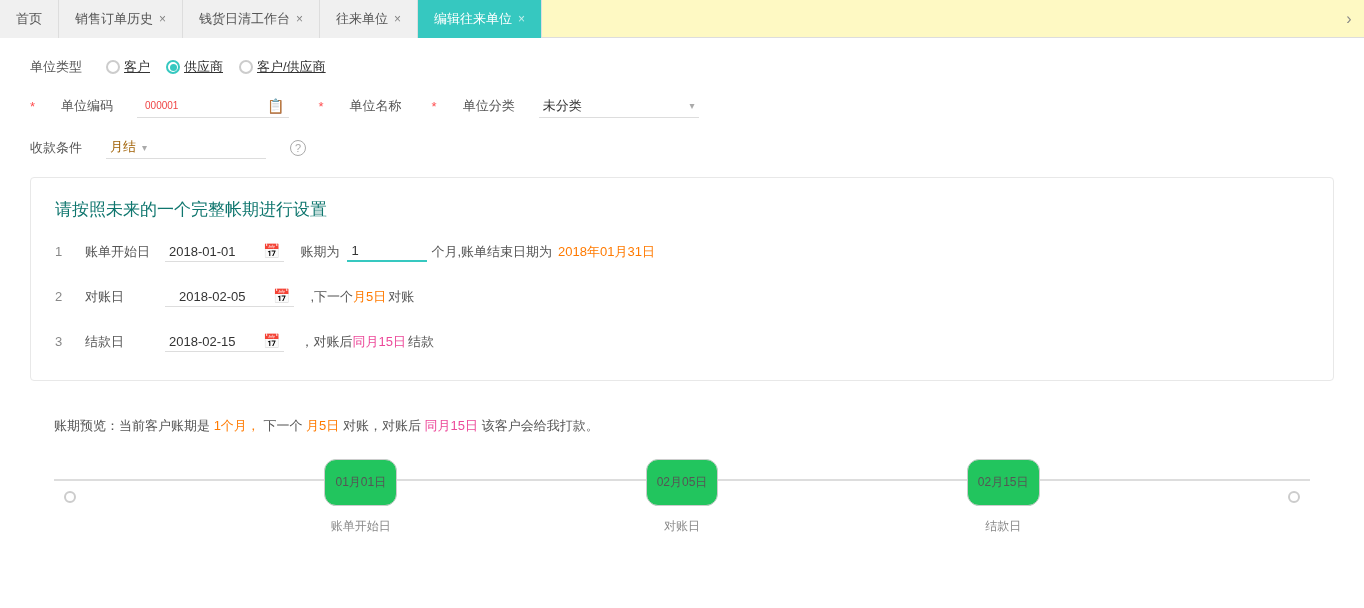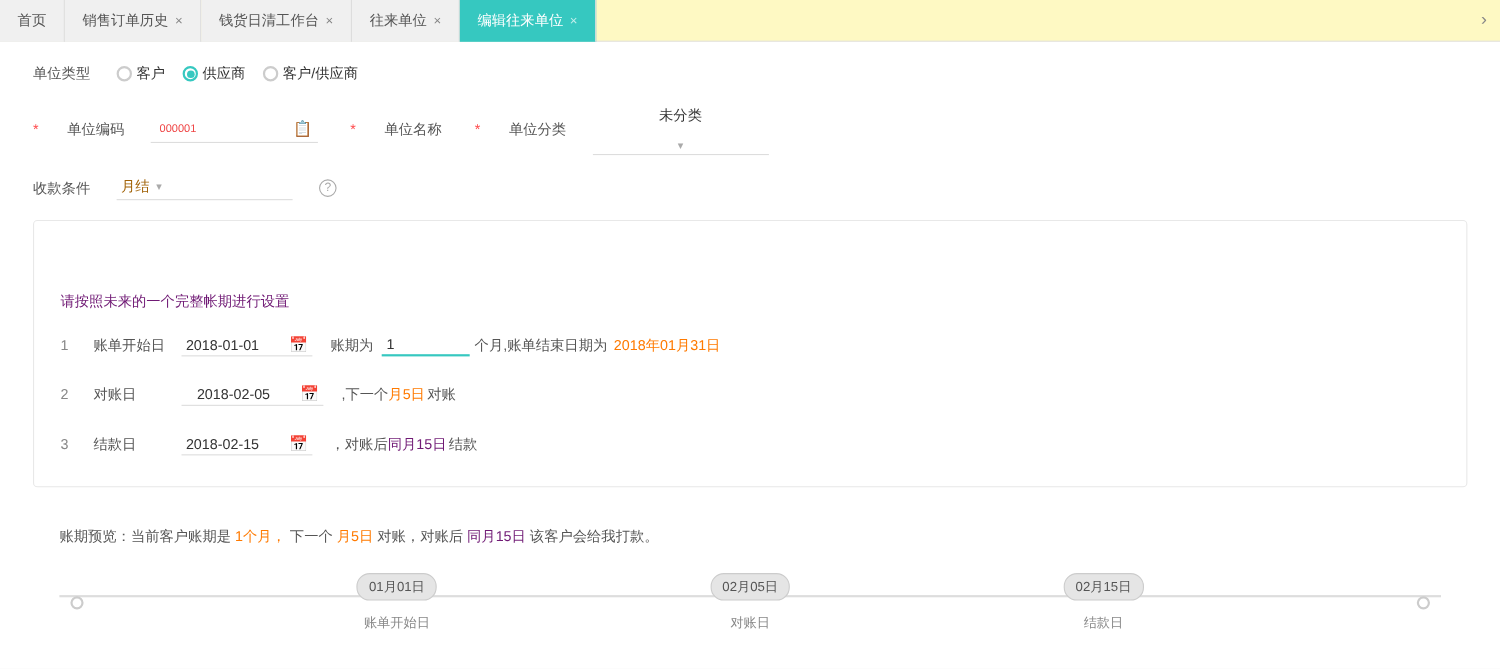--- a/index.html
+++ b/index.html
@@ -73,20 +73,21 @@
       white-space: nowrap;
     }
     .required-star {
       color: #ff4d4f;
       margin-right: 2px;
     }
     .radio-group {
       display: flex;
       align-items: flex-start;
       gap: 16px;
+      text-decoration: underline;
     }
     .radio-item {
       display: flex;
       align-items: center;
       gap: 4px;
       cursor: pointer;
     }
     .radio-circle {
       width: 14px;
       height: 14px;
@@ -153,21 +154,20 @@
     .dropdown-text { color: #a16207; font-size: 13px; }
     .dropdown-arrow { color: #aaa; font-size: 10px; cursor: pointer; }
 
     .select-dropdown {
       display: flex;
       align-items: center;
       border-bottom: 1px solid #ddd;
       padding: 2px 4px;
       gap: 6px;
       min-width: 160px;
-      flex-direction: column;
     }
     .select-text { color: #333; font-size: 13px; }
 
     
     .help-icon {
       width: 16px;
       height: 16px;
       border-radius: 50%;
       border: 1px solid #aaa;
       color: #aaa;
@@ -179,24 +179,23 @@
     }
 
     
     .settings-box {
       border: 1px solid #e8e8e8;
       border-radius: 4px;
       padding: 20px 24px;
       margin-bottom: 20px;
     }
     .settings-title {
-      font-size: 13px;
-      color: #701a75;
+      font-size: 17px;
+      color: #0f766e;
       margin-bottom: 20px;
-      margin-top: 44px;
     }
     .settings-row {
       display: flex;
       align-items: center;
       margin-bottom: 24px;
       gap: 0;
     }
     .row-num {
       width: 30px;
       color: #888;
@@ -221,21 +220,21 @@
       font-size: 13px;
       color: #333;
       background: transparent;
       width: 90px;
     }
     .row-desc {
       color: #555;
       font-size: 13px;
     }
     .highlight-orange { color: #ff7a00; font-weight: 500; }
-    .highlight-teal { color: #701a75; font-weight: 500; }
+    .highlight-teal { color: #ec4899; font-weight: 500; }
 
     .period-input {
       border: none;
       border-bottom: 2px solid #36c8c0;
       outline: none;
       font-size: 13px;
       color: #333;
       background: transparent;
       width: 80px;
       padding: 2px 4px;
@@ -274,24 +273,24 @@
       gap: 8px;
     }
     .timeline-dot {
       width: 12px;
       height: 12px;
       border-radius: 50%;
       border: 2px solid #ccc;
       background: #fff;
     }
     .timeline-badge {
-      background: #e5e5e5;
+      background: #22c55e;
       border: 1px solid #ccc;
       border-radius: 12px;
-      padding: 3px 10px;
+      padding: 14px 10px;
       font-size: 12px;
       color: #555;
     }
     .timeline-label {
       font-size: 12px;
       color: #888;
       margin-top: 4px;
     }
   </style>
 </head>

